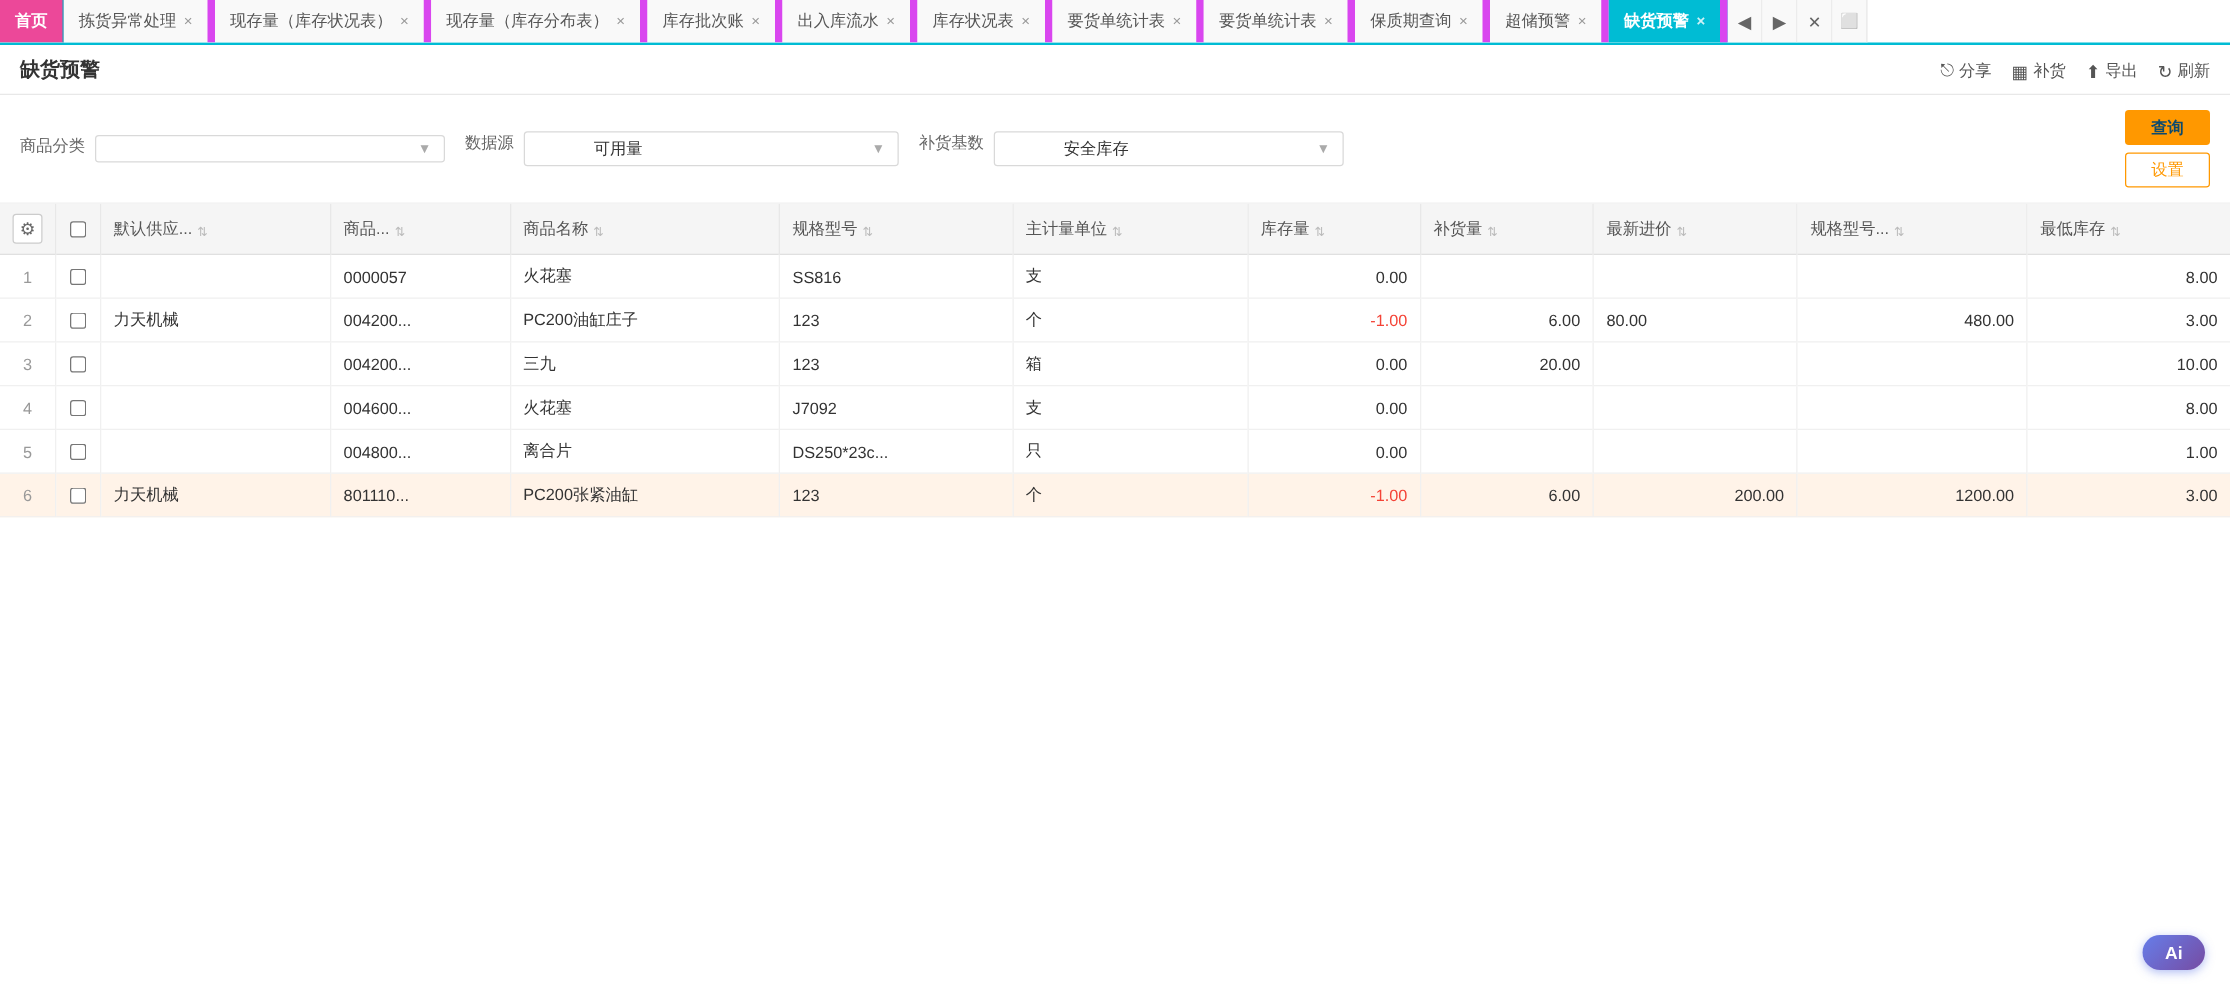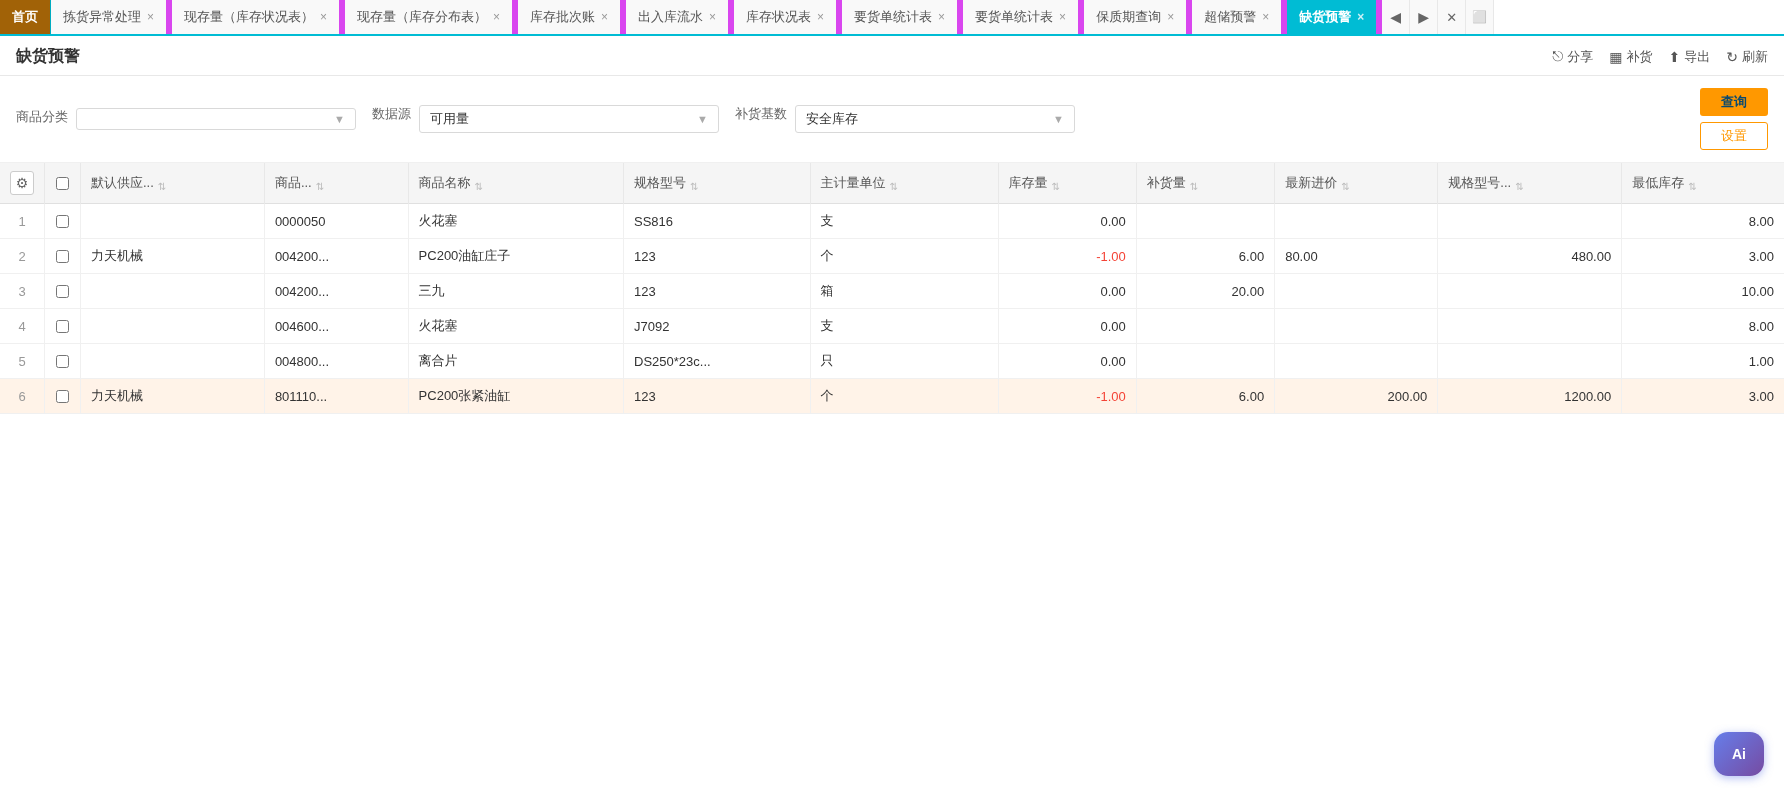--- a/index.html
+++ b/index.html
@@ -35,21 +35,21 @@
     }
     .tab-item .close-btn {
       margin-left: 6px;
       font-size: 12px;
       color: #999;
       cursor: pointer;
       line-height: 1;
     }
     .tab-item.active .close-btn { color: rgba(255,255,255,0.8); }
     .tab-item.home {
-      background: #a16207;
+      background: #ec4899;
       color: #fff;
       font-weight: bold;
       border-right: 1px solid #00acc1;
     }
     .tab-nav-btn {
       width: 28px;
       height: 100%;
       display: flex; align-items: center; justify-content: center;
       cursor: pointer;
       background: #f9f9f9;
@@ -115,21 +115,21 @@
       display: flex;
       align-items: center;
       border: 1px solid #d9d9d9;
       border-radius: 3px;
       padding: 4px 10px;
       min-width: 200px;
       background: #fff;
       cursor: pointer;
       position: relative;
     }
-    .filter-select-text { flex: 1; color: #999; font-size: 13px; }
+    .filter-select-text { flex: 1; color: #999; font-size: 13px; margin-left: 45px; }
     .filter-select-text.has-value { color: #333; }
     .filter-select-arrow { color: #aaa; font-size: 11px; margin-left: 6px; }
     .filter-select-wide { min-width: 300px; }
 
     .filter-actions {
       margin-left: auto;
       display: flex;
       flex-direction: column;
       gap: 6px;
     }
@@ -225,21 +225,21 @@
       background: #fff;
       color: #666;
       font-size: 14px;
     }
 
     .ai-badge {
       position: fixed;
       bottom: 20px;
       right: 20px;
       width: 50px;
-      height: 44px;
+      height: 28px;
       background: linear-gradient(135deg, #667eea 0%, #764ba2 100%);
       border-radius: 14px;
       display: flex;
       align-items: center;
       justify-content: center;
       color: #fff;
       font-size: 14px;
       font-weight: bold;
       cursor: pointer;
       box-shadow: 0 2px 8px rgba(102,126,234,0.5);
@@ -439,21 +439,21 @@
       </thead>
       <tbody id="table-body">
       <tr>
             <td class="col-index">1</td>
             <td class="col-checkbox">
               <div class="checkbox-cell">
                 <input type="checkbox" style="">
               </div>
             </td>
             <td></td>
-            <td>0000050</td>
+            <td>0000057</td>
             <td>火花塞</td>
             <td>SS816</td>
             <td>支</td>
             <td style="text-align: right;">0.00</td>
             <td style="text-align: right;"></td>
             <td style="text-align: right;"></td>
             <td style="text-align: right;"></td>
             <td style="text-align: right;">8.00</td>
           </tr>
           <tr>

